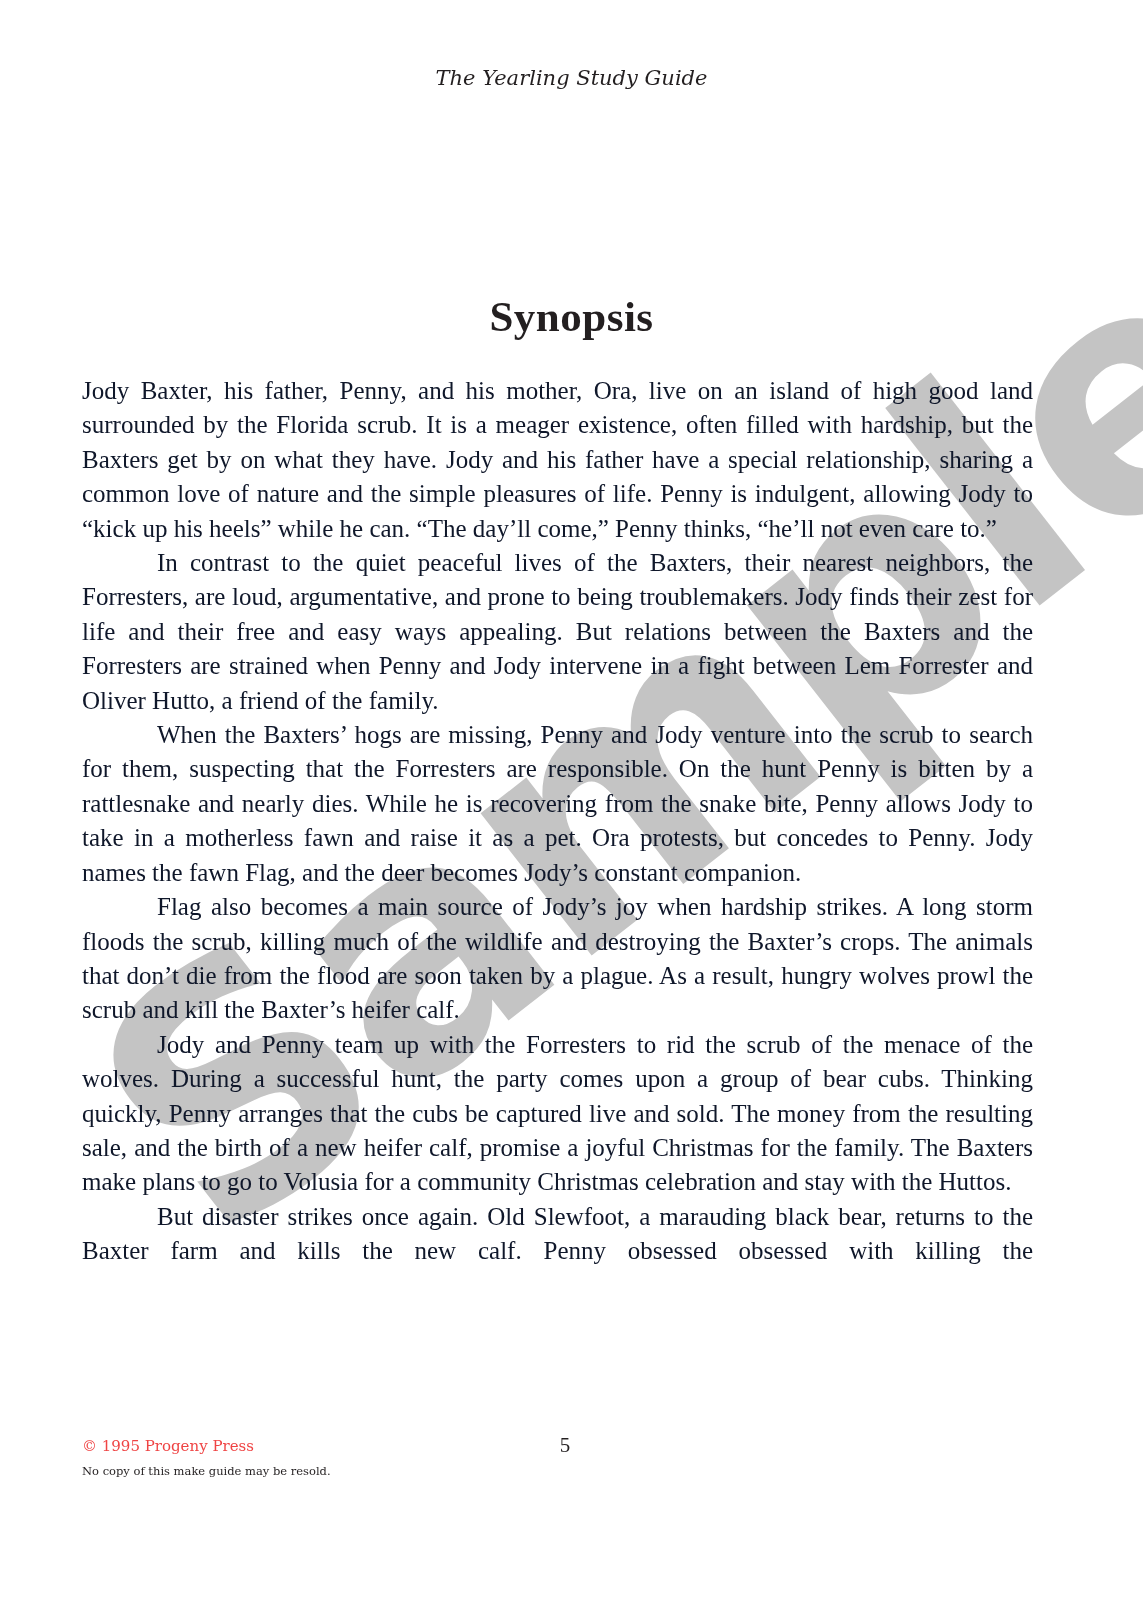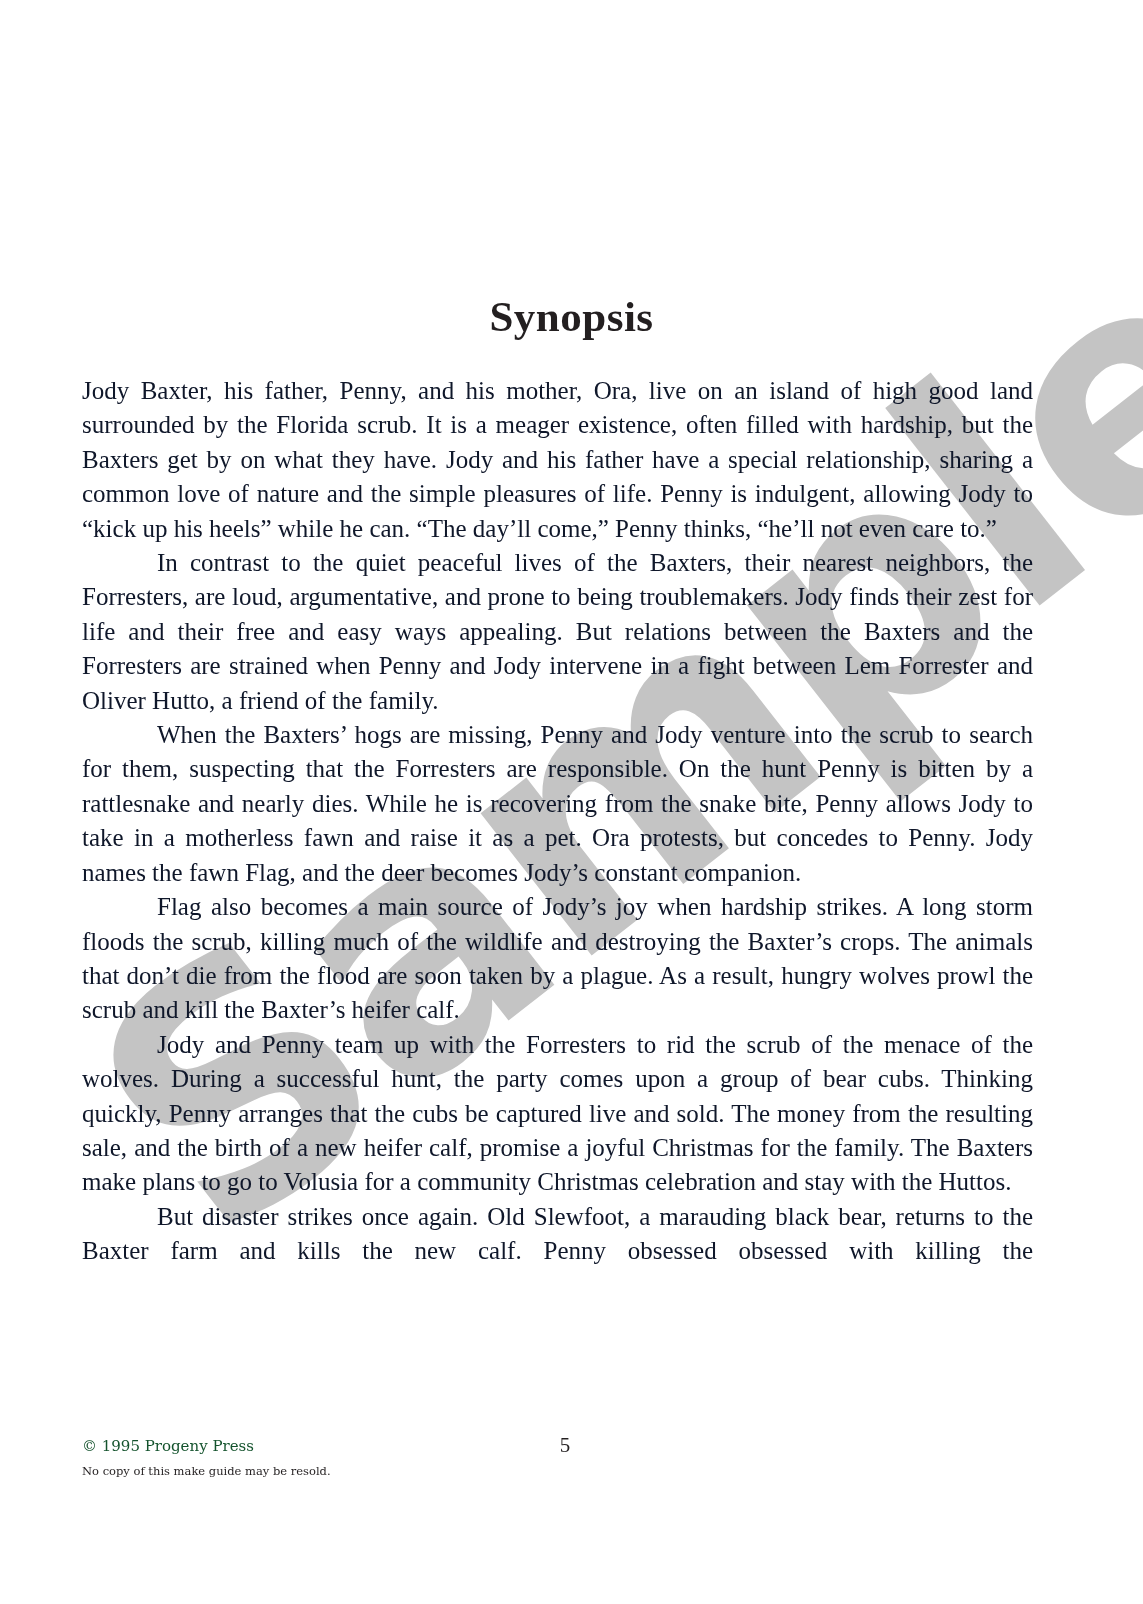--- a/index.html
+++ b/index.html
@@ -23,35 +23,36 @@
     .body-text p.first { text-indent: 0; }
     .watermark {
       position: absolute; left: 30px; top: 610px; width: 1100px; height: 420px;
       transform: rotate(-38deg); transform-origin: center center;
       font-family: "DejaVu Sans", sans-serif; font-weight: bold; font-size: 330px;
       color: #c4c4c4; text-align: center; line-height: 420px; z-index: 0;
       letter-spacing: -6px; pointer-events: none;
     }
     .footer-left {
       position: absolute; top: 1437px; left: 82px;
-      font-family: "DejaVu Serif", serif; font-size: 15px; color: #14532d;
+      font-family: "DejaVu Serif", serif; font-size: 15px; color: #ef4444;
     }
     .footer-note {
       position: absolute; top: 1464px; left: 82px;
       font-family: "DejaVu Serif", serif; font-size: 11.5px; color: #231f20;
     }
     .page-number {
       position: absolute; top: 1433px; left: 545px; width: 40px; text-align: center;
       font-family: "Liberation Serif", serif; font-size: 21px; color: #231f20;
     }
   </style>
 </head>
 <body>
 
 <div class="page">
+  <div class="running-head">The Yearling Study Guide</div>
 
   <div class="watermark">Sample</div>
 
   <h1 class="title" style="margin:0;">Synopsis</h1>
 
   <div class="body-text">
     <p class="first">Jody Baxter, his father, Penny, and his mother, Ora, live on an island of high good land surrounded by the Florida scrub. It is a meager existence, often filled with hardship, but the Baxters get by on what they have. Jody and his father have a special relationship, sharing a common love of nature and the simple pleasures of life. Penny is indulgent, allowing Jody to “kick up his heels” while he can. “The day’ll come,” Penny thinks, “he’ll not even care to.”</p>
     <p>In contrast to the quiet peaceful lives of the Baxters, their nearest neighbors, the Forresters, are loud, argumentative, and prone to being troublemakers. Jody finds their zest for life and their free and easy ways appealing. But relations between the Baxters and the Forresters are strained when Penny and Jody intervene in a fight between Lem Forrester and Oliver Hutto, a friend of the family.</p>
     <p>When the Baxters’ hogs are missing, Penny and Jody venture into the scrub to search for them, suspecting that the Forresters are responsible. On the hunt Penny is bitten by a rattlesnake and nearly dies. While he is recovering from the snake bite, Penny allows Jody to take in a motherless fawn and raise it as a pet. Ora protests, but concedes to Penny. Jody names the fawn Flag, and the deer becomes Jody’s constant companion.</p>
     <p>Flag also becomes a main source of Jody’s joy when hardship strikes. A long storm floods the scrub, killing much of the wildlife and destroying the Baxter’s crops. The animals that don’t die from the flood are soon taken by a plague. As a result, hungry wolves prowl the scrub and kill the Baxter’s heifer calf.</p>

